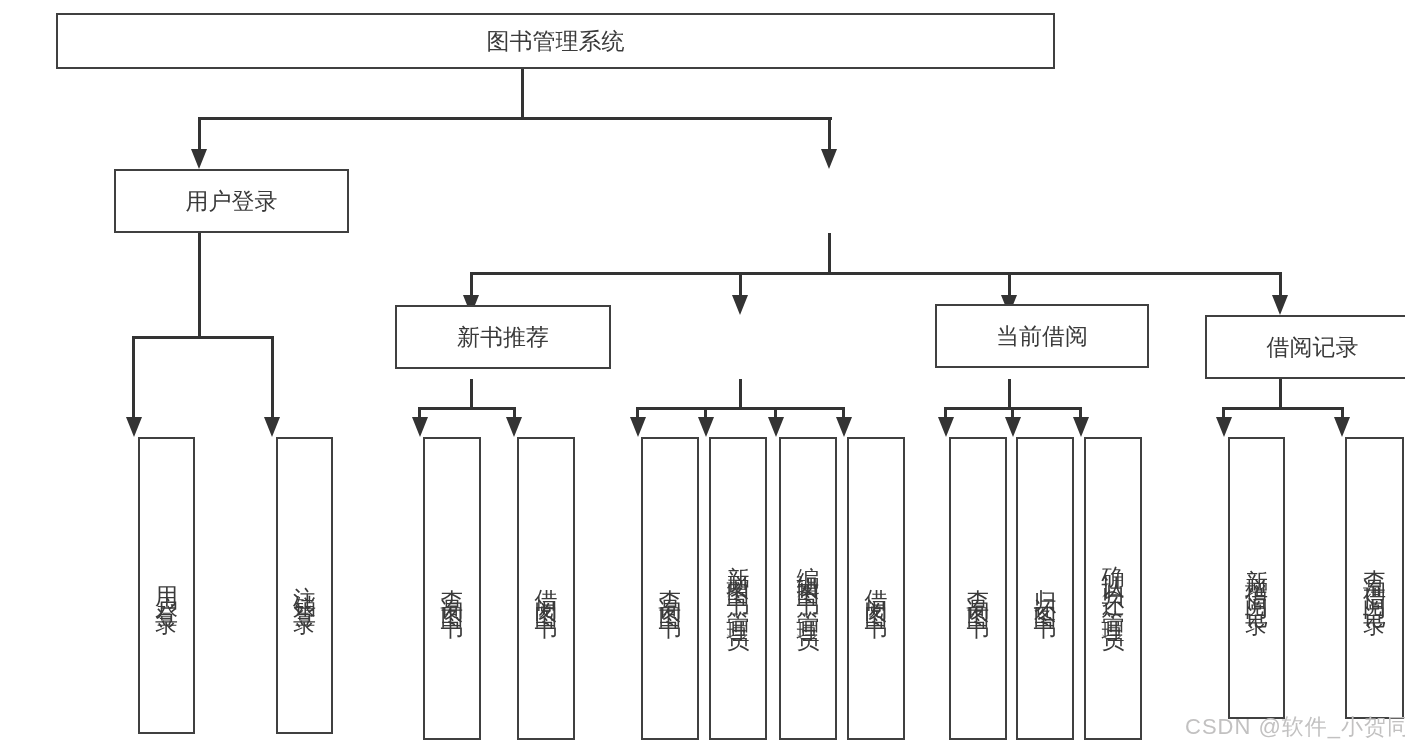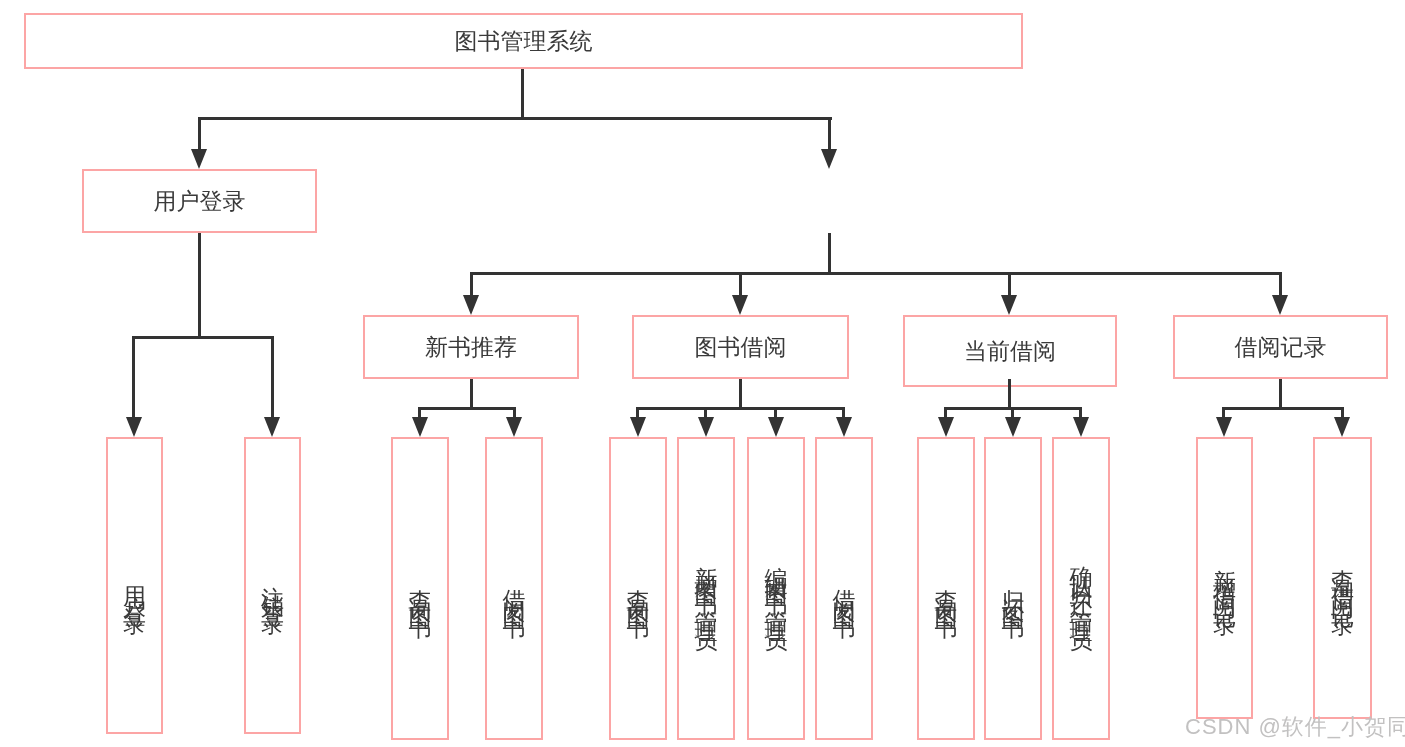--- a/index.html
+++ b/index.html
@@ -1,23 +1,23 @@
 <!DOCTYPE html>
 <html><head>
 <meta charset="utf-8">
 <style>
   html,body{margin:0;padding:0;background:#fff;}
   #stage{
     position:relative;width:1405px;height:747px;background:#ffffff;overflow:hidden;
     font-family:"Liberation Sans","DejaVu Sans",sans-serif;
   }
   .box{
-    position:absolute;box-sizing:border-box;border:2px solid #fca5a5;background:#ffffff;
+    position:absolute;box-sizing:border-box;border:2px solid #404040;background:#ffffff;
     display:flex;align-items:center;justify-content:center;
-    font-size:23px;color:#3a3a3a;text-align:right;
+    font-size:23px;color:#3a3a3a;text-align:right;margin-left:32px;
   }
   .vbox{
     writing-mode:vertical-rl;text-orientation:mixed;letter-spacing:9px;
     font-size:23px;line-height:1;
   }
   .vline{position:absolute;width:3px;background:#333333;}
   .hline{position:absolute;height:3px;background:#333333;}
   .arrow{
     position:absolute;width:0;height:0;
     border-left:8px solid transparent;border-right:8px solid transparent;
@@ -56,23 +56,22 @@
   <div class="hline" style="left:470px;top:272px;width:812px"></div>
   <div class="vline" style="left:470px;top:272px;height:23px"></div>
   <div class="arrow" style="left:463px;top:295px"></div>
   <div class="vline" style="left:739px;top:272px;height:23px"></div>
   <div class="arrow" style="left:732px;top:295px"></div>
   <div class="vline" style="left:1008px;top:272px;height:23px"></div>
   <div class="arrow" style="left:1001px;top:295px"></div>
   <div class="vline" style="left:1279px;top:272px;height:23px"></div>
   <div class="arrow" style="left:1272px;top:295px"></div>
 
-  <div class="box" style="left:363px;top:315px;width:216px;height:64px">新书推荐</div>
-  <div class="box" style="left:632px;top:315px;width:217px;height:64px">图书借阅</div>
-  <div class="box" style="left:903px;top:315px;width:214px;height:72px">当前借阅</div>
+  <div class="box" style="left:363px;top:305px;width:216px;height:64px">新书推荐</div>
+  <div class="box" style="left:903px;top:304px;width:214px;height:64px">当前借阅</div>
   <div class="box" style="left:1173px;top:315px;width:215px;height:64px">借阅记录</div>
 
   <div class="vline" style="left:470px;top:379px;height:28px"></div>
   <div class="hline" style="left:419px;top:407px;width:97px"></div>
   <div class="vline" style="left:418px;top:407px;height:10px"></div>
   <div class="arrow" style="left:412px;top:417px"></div>
   <div class="vline" style="left:513px;top:407px;height:10px"></div>
   <div class="arrow" style="left:506px;top:417px"></div>
 
   <div class="vline" style="left:739px;top:379px;height:28px"></div>

